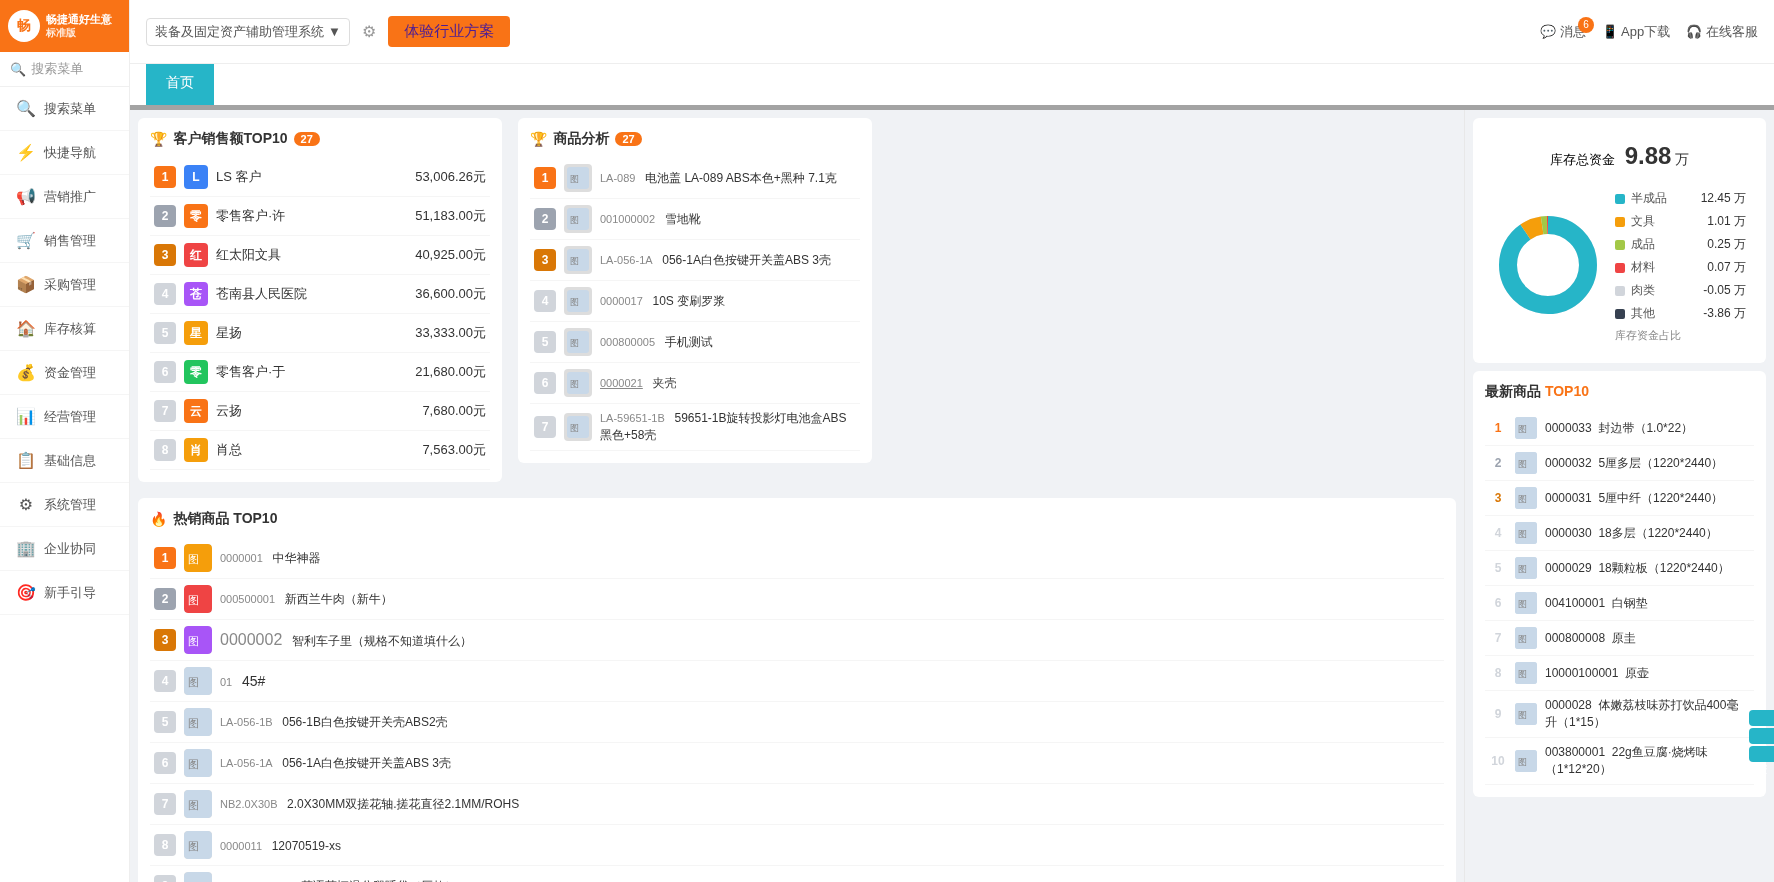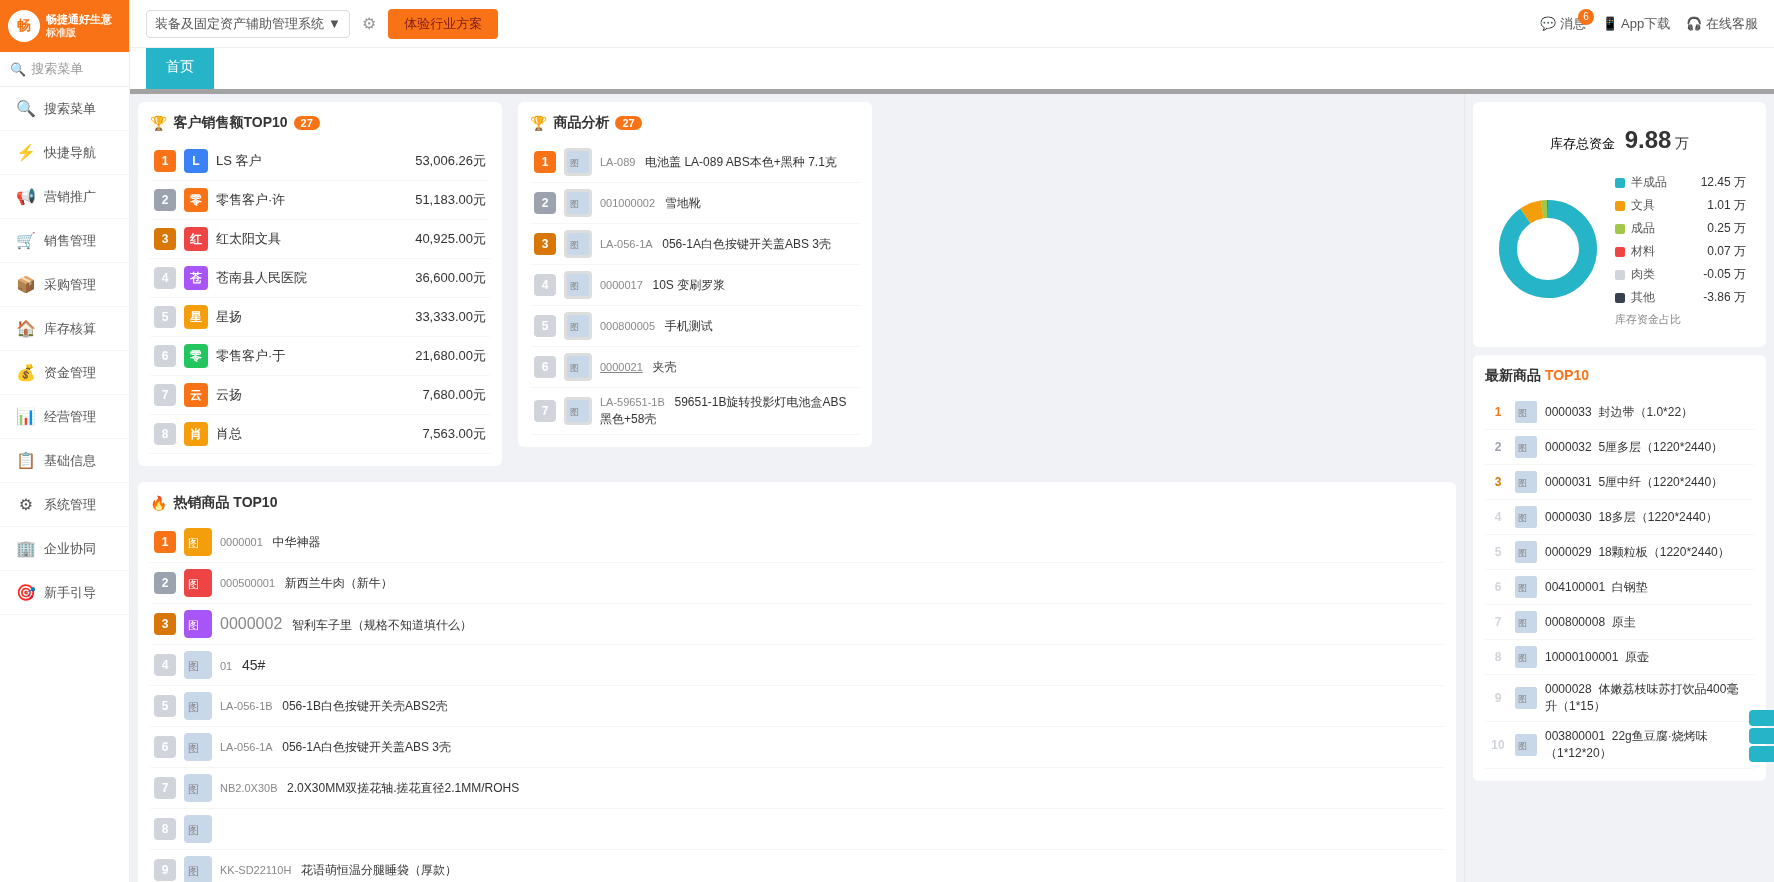--- a/index.html
+++ b/index.html
@@ -62,21 +62,21 @@
     .main {
       flex: 1;
       display: flex;
       flex-direction: column;
       overflow: hidden;
     }
 
     
     .topbar {
       background: #fff;
-      height: 48px;
+      height: 64px;
       display: flex;
       align-items: center;
       padding: 0 16px;
       gap: 12px;
       border-bottom: 1px solid #eee;
       flex-shrink: 0;
     }
     .topbar-dropdown {
       display: flex;
       align-items: center;
@@ -84,26 +84,26 @@
       border: 1px solid #ddd;
       padding: 4px 8px;
       border-radius: 4px;
       cursor: pointer;
       color: #555;
       font-size: 13px;
     }
     .topbar-gear { color: #999; cursor: pointer; font-size: 16px; }
     .topbar-trial-btn {
       background: #f97316;
-      color: #7f1d1d;
+      color: #4c1d95;
       border: none;
       padding: 6px 16px;
       border-radius: 4px;
       cursor: pointer;
-      font-size: 13px;
+      font-size: 15px;
     }
     .topbar-right {
       display: flex;
       align-items: center;
       gap: 16px;
       color: #555;
       font-size: 13px;
     }
     .topbar-badge-wrap {
       position: relative;
@@ -681,20 +681,24 @@
     </div>
   </div>
             <div class="product-item">
     <span class="rank-num" style="background:#d1d5db">8</span>
     <div class="product-img">
                 <svg width="28" height="28" viewBox="0 0 28 28">
                   <rect width="28" height="28" fill="#c8d8e8" rx="4"></rect>
                   <text x="4" y="19" font-size="11" fill="#888">图</text>
                 </svg>
               </div>
+    <div class="product-info">
+      <span style="color:#888;font-size:11px;margin-right:6px;">0000011</span>
+      <span style="color:#333;font-size:12px;">12070519-xs</span>
+    </div>
   </div>
             <div class="product-item">
     <span class="rank-num" style="background:#d1d5db">9</span>
     <div class="product-img">
                 <svg width="28" height="28" viewBox="0 0 28 28">
                   <rect width="28" height="28" fill="#c8d8e8" rx="4"></rect>
                   <text x="4" y="19" font-size="11" fill="#888">图</text>
                 </svg>
               </div>
     <div class="product-info">

